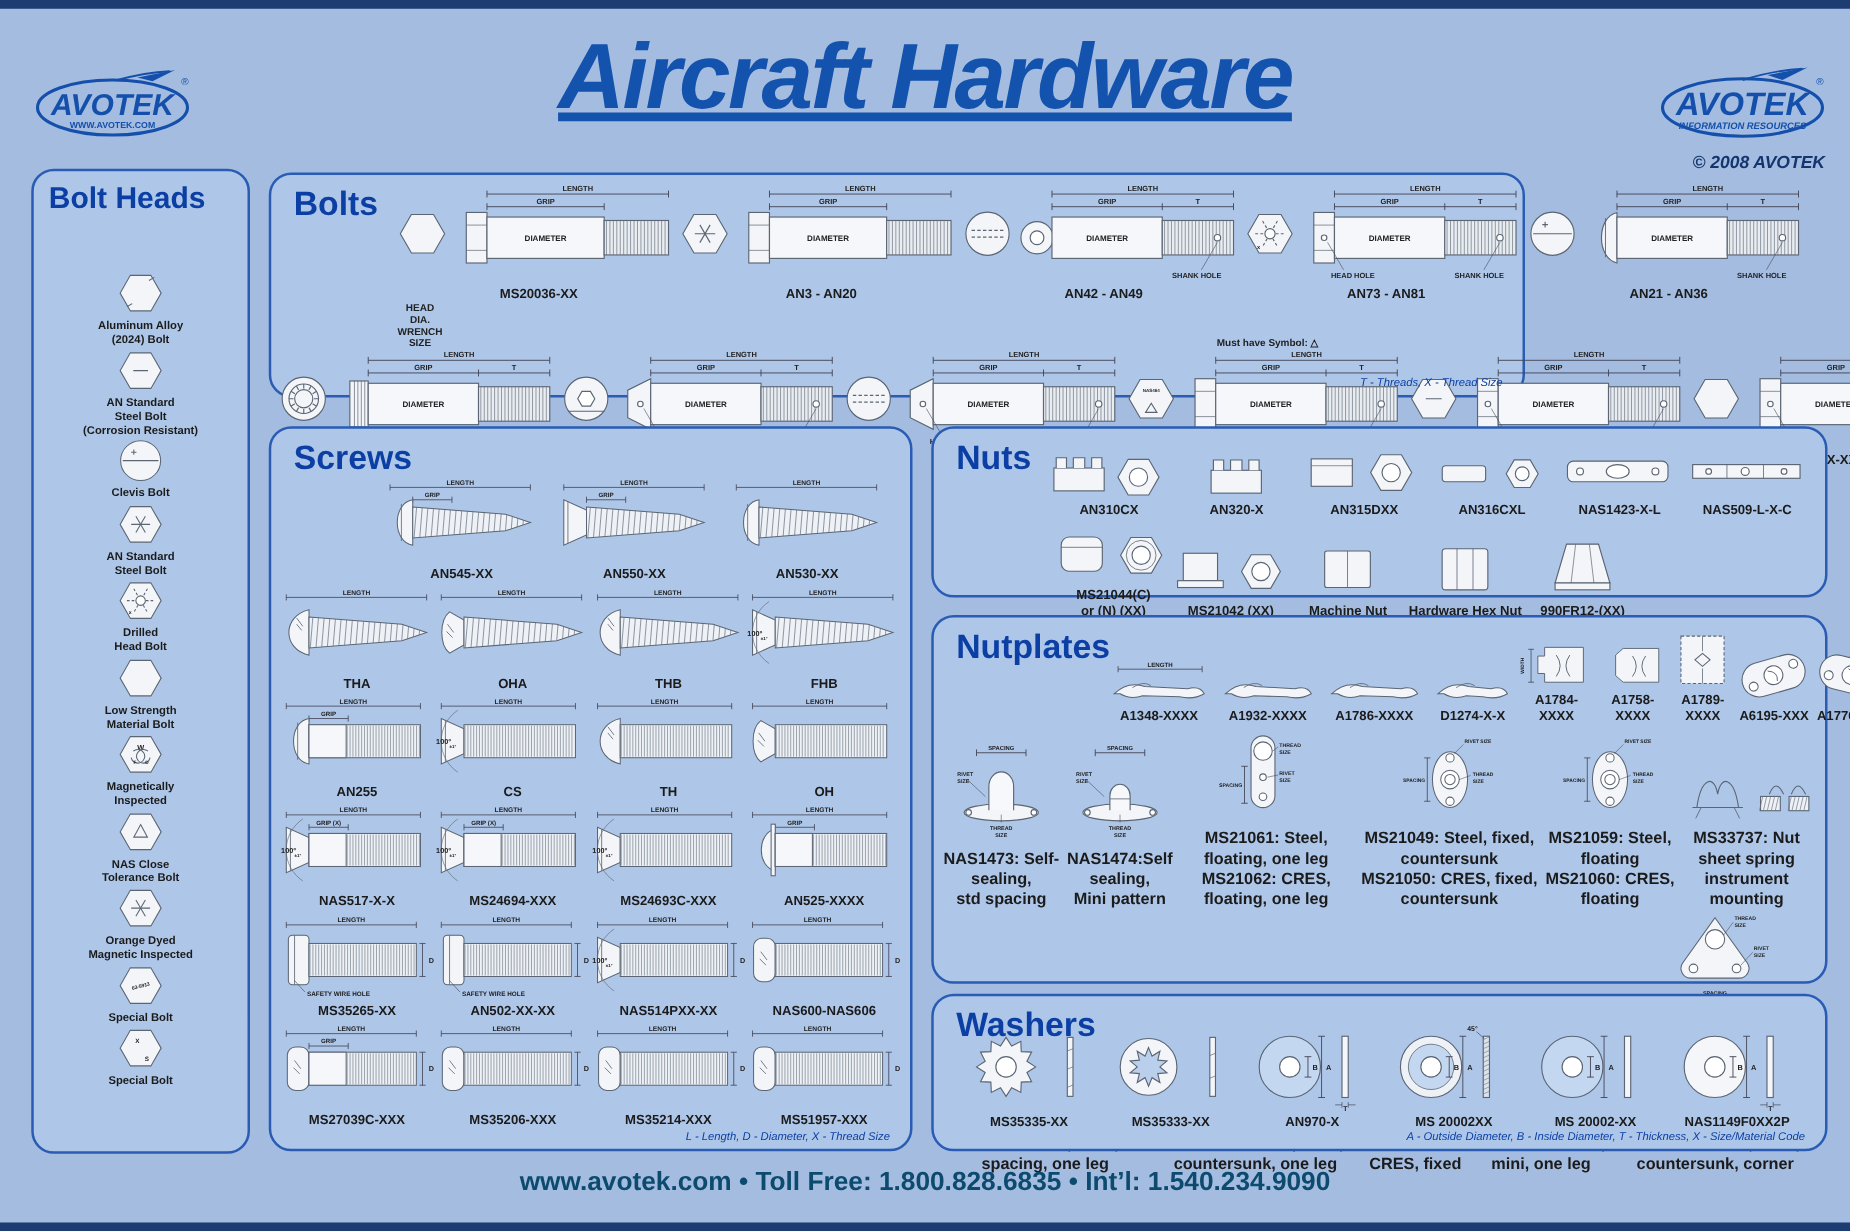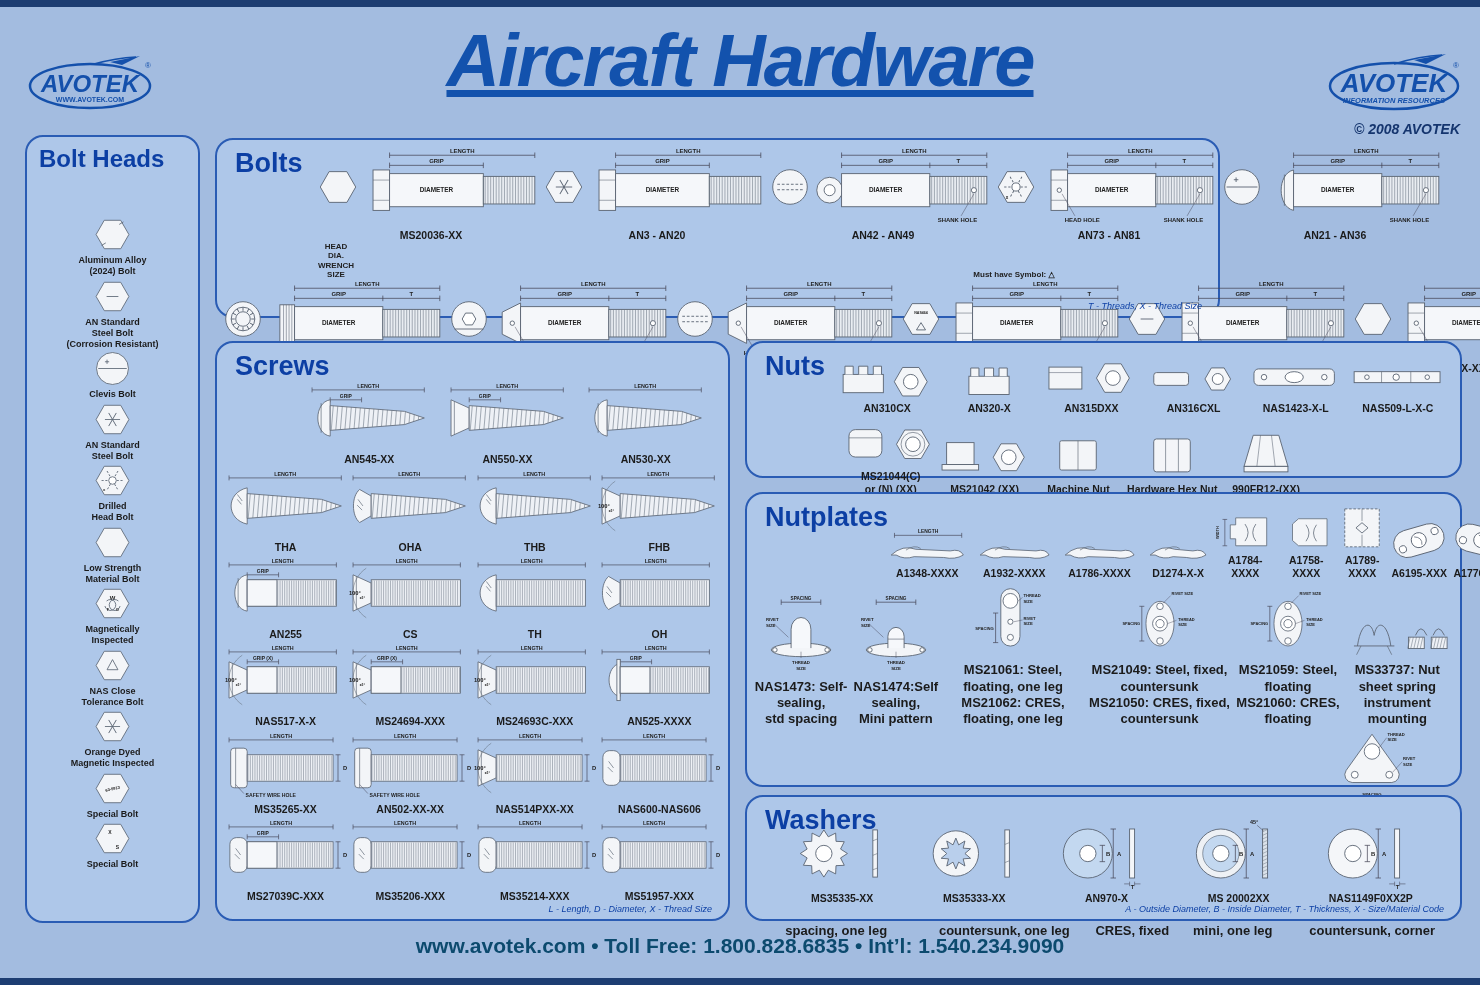--- a/index.html
+++ b/index.html
@@ -2485,20 +2485,38 @@
                 <line x1="80" y1="64" x2="85.5" y2="61.5" stroke="#66717f" stroke-width="0.5"></line>
                 <text x="66" y="8" font-size="6" text-anchor="start" font-weight="700" fill="#222">45°</text>
                 <line x1="74" y1="9" x2="81" y2="15" stroke="#445" stroke-width="0.6"></line>
               </svg>
             </div>
             <div class="lbl">MS 20002XX</div>
           </div>
           <div class="it">
             <div class="ic">
               <svg width="98" height="73" viewBox="0 0 108 80">
+                <circle cx="34" cy="40" r="27" fill="#c3d8f0" stroke="#5b6573"></circle>
+                <circle cx="34" cy="40" r="9" fill="#fff" stroke="#5b6573"></circle>
+                <line x1="50" y1="31" x2="50" y2="49" stroke="#445" stroke-width="0.8"></line>
+                <line x1="47" y1="31" x2="53" y2="31" stroke="#445" stroke-width="0.8"></line>
+                <line x1="47" y1="49" x2="53" y2="49" stroke="#445" stroke-width="0.8"></line>
+                <text x="54" y="43" font-size="6.5" text-anchor="start" font-weight="700" fill="#222">B</text>
+                <line x1="62" y1="13" x2="62" y2="67" stroke="#445" stroke-width="0.8"></line>
+                <line x1="59" y1="13" x2="65" y2="13" stroke="#445" stroke-width="0.8"></line>
+                <line x1="59" y1="67" x2="65" y2="67" stroke="#445" stroke-width="0.8"></line>
+                <text x="66" y="43" font-size="6.5" text-anchor="start" font-weight="700" fill="#222">A</text>
+                <rect x="80" y="13" width="5.5" height="54" fill="#f4f6f9" stroke="#5b6573"></rect>
+              </svg>
+            </div>
+            <div class="lbl">MS 20002-XX</div>
+          </div>
+          <div class="it">
+            <div class="ic">
+              <svg width="98" height="73" viewBox="0 0 108 80">
                 <circle cx="34" cy="40" r="27" fill="#f4f6f9" stroke="#5b6573"></circle>
                 <circle cx="34" cy="40" r="9" fill="#fff" stroke="#5b6573"></circle>
                 <line x1="50" y1="31" x2="50" y2="49" stroke="#445" stroke-width="0.8"></line>
                 <line x1="47" y1="31" x2="53" y2="31" stroke="#445" stroke-width="0.8"></line>
                 <line x1="47" y1="49" x2="53" y2="49" stroke="#445" stroke-width="0.8"></line>
                 <text x="54" y="43" font-size="6.5" text-anchor="start" font-weight="700" fill="#222">B</text>
                 <line x1="62" y1="13" x2="62" y2="67" stroke="#445" stroke-width="0.8"></line>
                 <line x1="59" y1="13" x2="65" y2="13" stroke="#445" stroke-width="0.8"></line>
                 <line x1="59" y1="67" x2="65" y2="67" stroke="#445" stroke-width="0.8"></line>
                 <text x="66" y="43" font-size="6.5" text-anchor="start" font-weight="700" fill="#222">A</text>

